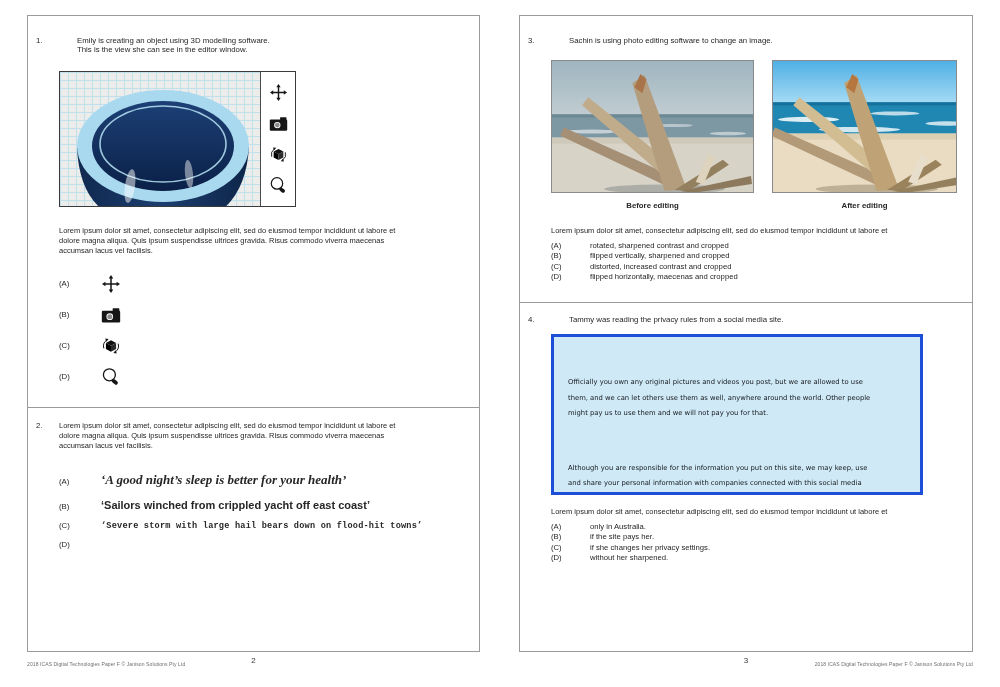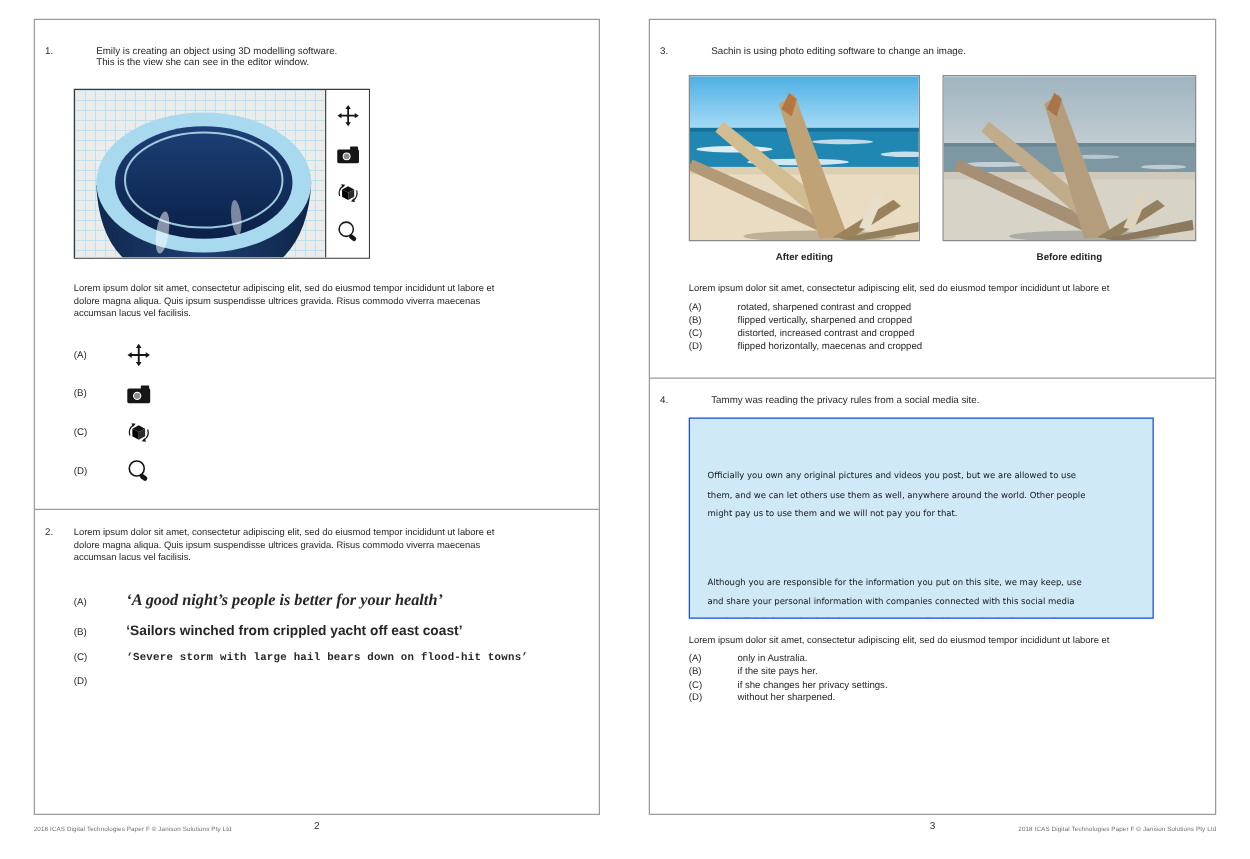--- a/index.html
+++ b/index.html
@@ -48,21 +48,21 @@
   .photos { display:flex; gap:18px; margin-top:15px; }
   .photo { display:block; border:1px solid #8a8a8a; }
   .caption { text-align:center; font-weight:bold; font-size:7.8px; margin-top:8px; }
   .opts-text { margin-top:6px; }
   .opt-line { display:flex; line-height:10.3px; font-size:7.7px; }
   .opt-line .olabel { width:39px; flex:none; }
 
   
   #q4 { padding-top:12px; }
   .notice { margin-top:10px; width:372px; height:161px; overflow:hidden;
-      background:#cfe9f7; border:1px solid #1d4ed8;
+      background:#cfe9f7; border:3px solid #1d4ed8;
       padding:7px 8px 6px 14px;
       font-family:"DejaVu Sans",sans-serif; font-size:6.8px; line-height:15.5px; color:#15181c;
       white-space:pre; }
   .notice p + p { margin-top:8px; }
   #q4 .lorem-one { margin-top:12px; }
 
   
   .footer-text { position:absolute; top:661px; font-size:5px; color:#6e6e6e; letter-spacing:.1px; }
   #footer-left  { left:27px; }
   #footer-right { right:27px; }
@@ -185,21 +185,21 @@
   <div class="qblock" id="q2">
     <div class="qrow">
       <div class="qnum">2.</div>
       <div class="qbody">
         <div class="lorem" style="margin-top:0">Lorem ipsum dolor sit amet, consectetur adipiscing elit, sed do eiusmod tempor incididunt ut labore et
 dolore magna aliqua. Quis ipsum suspendisse ultrices gravida. Risus commodo viverra maecenas
 accumsan lacus vel facilisis.</div>
 
         <div class="opt-text-row hl hl-a">
           <span class="optlabel" style="font-family:'Liberation Sans',sans-serif;font-style:normal;font-weight:normal">(A)</span>
-          <span>‘A good night’s people is better for your health’</span>
+          <span>‘A good night’s sleep is better for your health’</span>
         </div>
         <div class="opt-text-row hl hl-b">
           <span class="optlabel" style="font-weight:normal">(B)</span>
           <span>‘Sailors winched from crippled yacht off east coast’</span>
         </div>
         <div class="opt-text-row hl hl-c">
           <span class="optlabel" style="font-family:'Liberation Sans',sans-serif;font-weight:normal;letter-spacing:0">(C)</span>
           <span>‘Severe storm with large hail bears down on flood-hit towns’</span>
         </div>
         <div class="opt-text-row hl hl-d">
@@ -212,20 +212,47 @@
 
 <div class="page" id="page-right">
 
   <div class="qblock" id="q3">
     <div class="qrow">
       <div class="qnum">3.</div>
       <div class="qbody">
         <div class="intro">Sachin is using photo editing software to change an image.</div>
 
         <div class="photos">
+          <div>
+            <svg class="photo" width="203" height="133" viewBox="0 0 200 130" preserveAspectRatio="none">
+              <defs>
+                <linearGradient id="skyB" x1="0" y1="0" x2="0" y2="1">
+                  <stop offset="0" stop-color="#9fb5c0"></stop>
+                    <stop offset="1" stop-color="#c1ccd1"></stop>
+                </linearGradient>
+              </defs>
+              <rect x="0" y="0" width="200" height="54" fill="url(#skyB)"></rect>
+              <rect x="0" y="53" width="200" height="25" fill="#7d98a3"></rect>
+              <rect x="0" y="53" width="200" height="3" fill="#6c8894"></rect>
+              <ellipse cx="40" cy="70" rx="26" ry="2" fill="#ffffff" opacity="0.55"></ellipse>
+              <ellipse cx="120" cy="64" rx="20" ry="1.6" fill="#ffffff" opacity="0.45"></ellipse>
+              <ellipse cx="175" cy="72" rx="18" ry="1.8" fill="#ffffff" opacity="0.5"></ellipse>
+              <rect x="0" y="76" width="200" height="54" fill="#d8d3c7"></rect>
+              <rect x="0" y="76" width="200" height="6" fill="#cfc9bc"></rect>
+              <ellipse cx="112" cy="127" rx="60" ry="4.5" fill="#3c4a5a" opacity="0.28"></ellipse>
+              <polygon points="118,126 8,74 12,66 124,116" fill="#a59076"></polygon>
+              <polygon points="118,120 30,44 36,36 126,108" fill="#c0ab8a"></polygon>
+              <polygon points="112,129 80,22 92,14 134,127" fill="#b39d7d"></polygon>
+              <polygon points="82,26 88,13 94,18 90,32" fill="#a9744a"></polygon>
+              <polygon points="122,128 170,98 176,103 136,129" fill="#93805f"></polygon>
+              <polygon points="128,129 198,114 199,122 140,131" fill="#8d7a5e"></polygon>
+              <polygon points="143,120 156,92 162,96 151,122" fill="#ded4bd"></polygon>
+            </svg>
+            <div class="caption">Before editing</div>
+          </div>
           <div>
             <svg class="photo" width="185" height="133" viewBox="10 0 180 130" preserveAspectRatio="none">
               <defs>
                 <linearGradient id="skyA" x1="0" y1="0" x2="0" y2="1">
                   <stop offset="0" stop-color="#4fb0e4"></stop>
                     <stop offset="1" stop-color="#a6dbf5"></stop>
                 </linearGradient>
               </defs>
               <rect x="0" y="0" width="200" height="42" fill="url(#skyA)"></rect>
               <rect x="0" y="41" width="200" height="33" fill="#1f87b2"></rect>
@@ -240,47 +267,20 @@
               <polygon points="118,126 8,74 12,66 124,116" fill="#b29a78"></polygon>
               <polygon points="118,120 30,44 36,36 126,108" fill="#d2bd92"></polygon>
               <polygon points="112,129 80,22 92,14 134,127" fill="#bfa275"></polygon>
               <polygon points="82,26 88,13 94,18 90,32" fill="#b5763f"></polygon>
               <polygon points="122,128 170,98 176,103 136,129" fill="#9a825c"></polygon>
               <polygon points="128,129 198,114 199,122 140,131" fill="#94805c"></polygon>
               <polygon points="143,120 156,92 162,96 151,122" fill="#e8decc"></polygon>
             </svg>
             <div class="caption">After editing</div>
           </div>
-          <div>
-            <svg class="photo" width="203" height="133" viewBox="0 0 200 130" preserveAspectRatio="none">
-              <defs>
-                <linearGradient id="skyB" x1="0" y1="0" x2="0" y2="1">
-                  <stop offset="0" stop-color="#9fb5c0"></stop>
-                    <stop offset="1" stop-color="#c1ccd1"></stop>
-                </linearGradient>
-              </defs>
-              <rect x="0" y="0" width="200" height="54" fill="url(#skyB)"></rect>
-              <rect x="0" y="53" width="200" height="25" fill="#7d98a3"></rect>
-              <rect x="0" y="53" width="200" height="3" fill="#6c8894"></rect>
-              <ellipse cx="40" cy="70" rx="26" ry="2" fill="#ffffff" opacity="0.55"></ellipse>
-              <ellipse cx="120" cy="64" rx="20" ry="1.6" fill="#ffffff" opacity="0.45"></ellipse>
-              <ellipse cx="175" cy="72" rx="18" ry="1.8" fill="#ffffff" opacity="0.5"></ellipse>
-              <rect x="0" y="76" width="200" height="54" fill="#d8d3c7"></rect>
-              <rect x="0" y="76" width="200" height="6" fill="#cfc9bc"></rect>
-              <ellipse cx="112" cy="127" rx="60" ry="4.5" fill="#3c4a5a" opacity="0.28"></ellipse>
-              <polygon points="118,126 8,74 12,66 124,116" fill="#a59076"></polygon>
-              <polygon points="118,120 30,44 36,36 126,108" fill="#c0ab8a"></polygon>
-              <polygon points="112,129 80,22 92,14 134,127" fill="#b39d7d"></polygon>
-              <polygon points="82,26 88,13 94,18 90,32" fill="#a9744a"></polygon>
-              <polygon points="122,128 170,98 176,103 136,129" fill="#93805f"></polygon>
-              <polygon points="128,129 198,114 199,122 140,131" fill="#8d7a5e"></polygon>
-              <polygon points="143,120 156,92 162,96 151,122" fill="#ded4bd"></polygon>
-            </svg>
-            <div class="caption">Before editing</div>
-          </div>
         </div>
 
         <div class="lorem-one">Lorem ipsum dolor sit amet, consectetur adipiscing elit, sed do eiusmod tempor incididunt ut labore et</div>
 
         <div class="opts-text">
           <div class="opt-line">
             <span class="olabel">(A)</span>
             <span>rotated, sharpened contrast and cropped</span>
           </div>
           <div class="opt-line">

